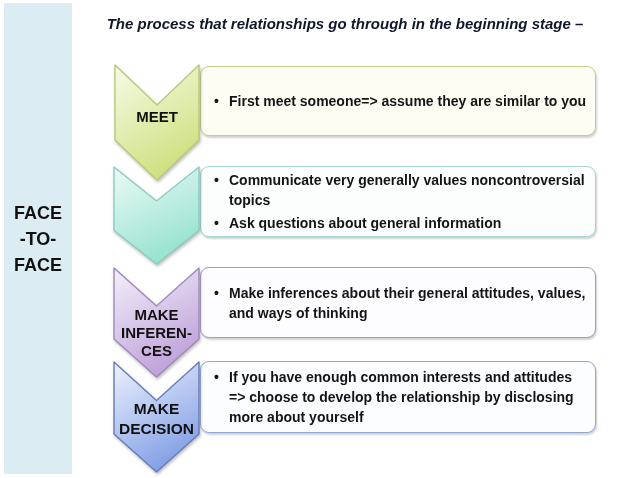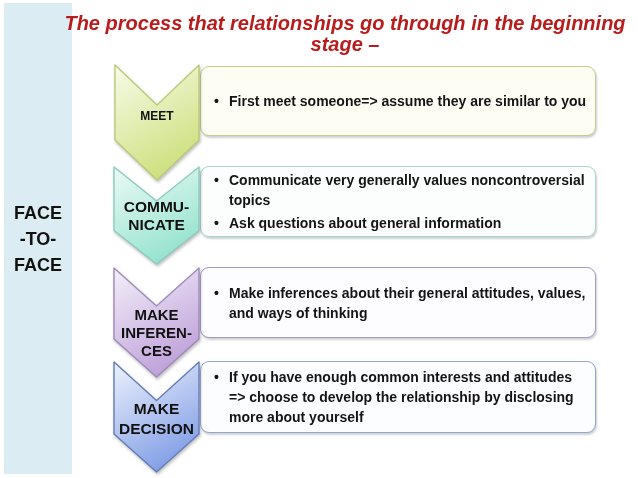--- a/index.html
+++ b/index.html
@@ -19,34 +19,34 @@
   }
   .sidebar-label{
     white-space:pre-line;
     font-weight:bold;font-size:18px;line-height:26px;
     text-align:center;letter-spacing:0px;color:#111;
   }
   
   .title{
     position:absolute;left:62px;right:10px;top:13px;
     text-align:center;font-style:italic;font-weight:bold;
-    font-size:20px;line-height:21px;color:#b91c1c;
+    font-size:15px;line-height:21px;color:#0f172a;
   }
   
   .chev{position:absolute;z-index:2;filter:drop-shadow(1.5px 2px 1.5px rgba(110,110,110,0.45));}
   .c1{left:114px;top:64px;}
   .c2{left:113px;top:166px;}
   .c3{left:113px;top:267px;}
   .c4{left:113px;top:361px;}
   .chev-label{
     position:absolute;z-index:3;
     white-space:pre-line;text-align:center;
     font-weight:bold;color:#111;
   }
-  .l1{left:114px;top:106px;width:86px;font-size:12px;line-height:21px;}
+  .l1{left:114px;top:106px;width:86px;font-size:15px;line-height:21px;}
   .l2{left:113px;top:198px;width:87px;font-size:15.5px;line-height:17.5px;}
   .l3{left:113px;top:306px;width:87px;font-size:15px;line-height:18px;}
   .l4{left:113px;top:399px;width:87px;font-size:15.5px;line-height:20px;}
   
   .info-box{
     position:absolute;left:200px;width:396px;z-index:1;
     box-sizing:border-box;
     border-radius:9px;
     display:flex;flex-direction:column;justify-content:center;gap:3px;
     padding:5px 6px 5px 13px;
@@ -94,22 +94,20 @@
 
   <svg class="chev c2" width="87" height="99" viewBox="0 0 87 99">
     <defs>
       <linearGradient id="g2" x1="0" y1="0" x2="0.45" y2="1">
         <stop offset="0" stop-color="#ecfaf6"></stop>
           <stop offset="1" stop-color="#97e3cf"></stop>
       </linearGradient>
     </defs>
     <polygon points="1,1 43.5,35 86,1 86,64.5 43.5,98 1,64.5" fill="url(#g2)" stroke="#8cccc0" stroke-width="1.4" stroke-linejoin="round"></polygon>
   </svg>
-  <div class="chev-label l2">COMMU-
-NICATE</div>
   <div class="info-box b2">
     <div class="bullet">
       <span class="dot">•</span>
       <span class="btext">Communicate very generally values noncontroversial topics</span>
     </div>
     <div class="bullet">
       <span class="dot">•</span>
       <span class="btext">Ask questions about general information</span>
     </div>
   </div>

